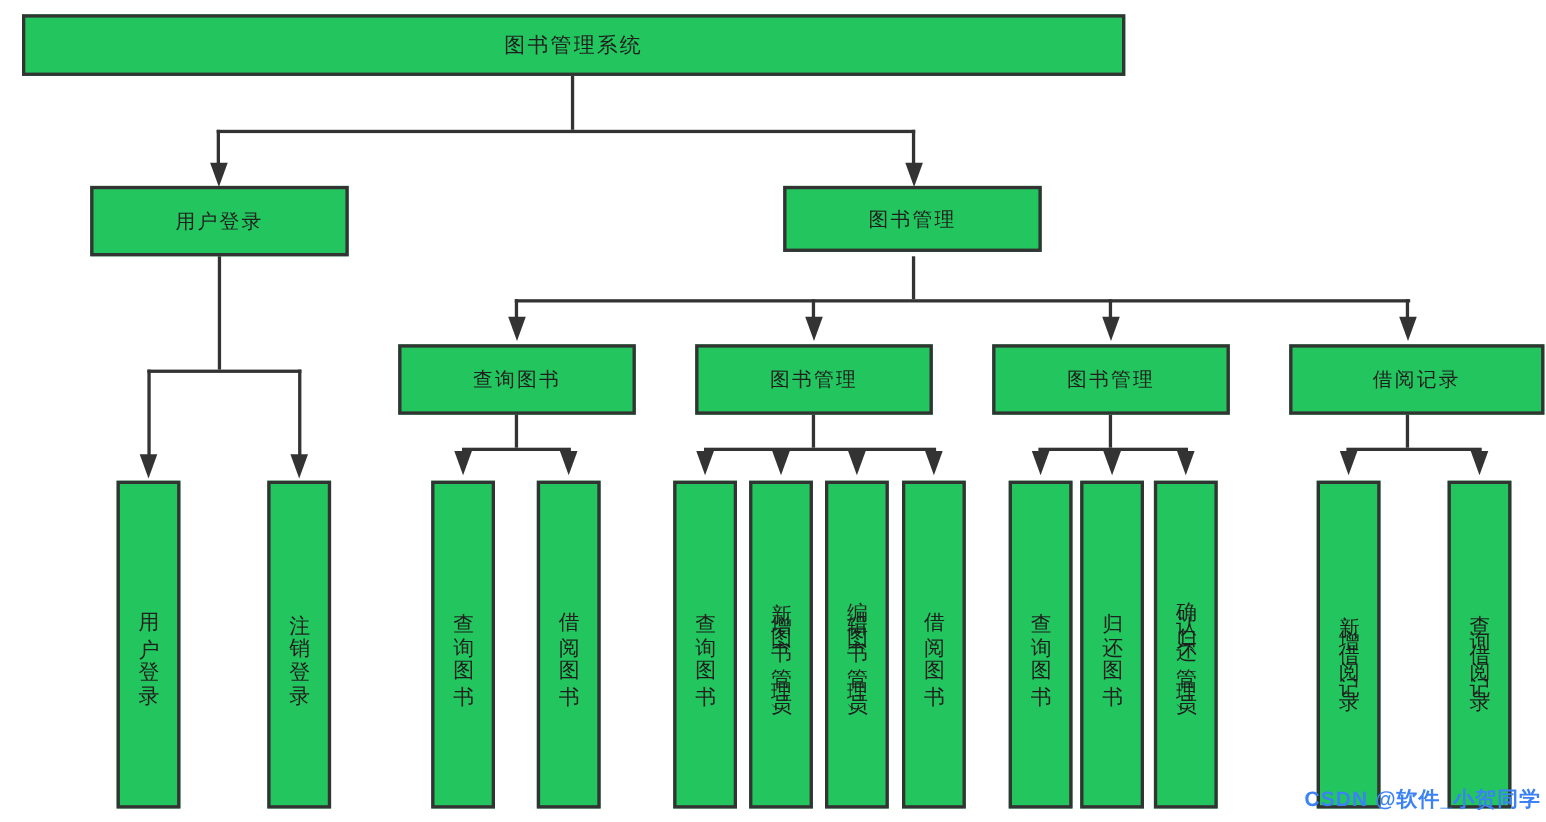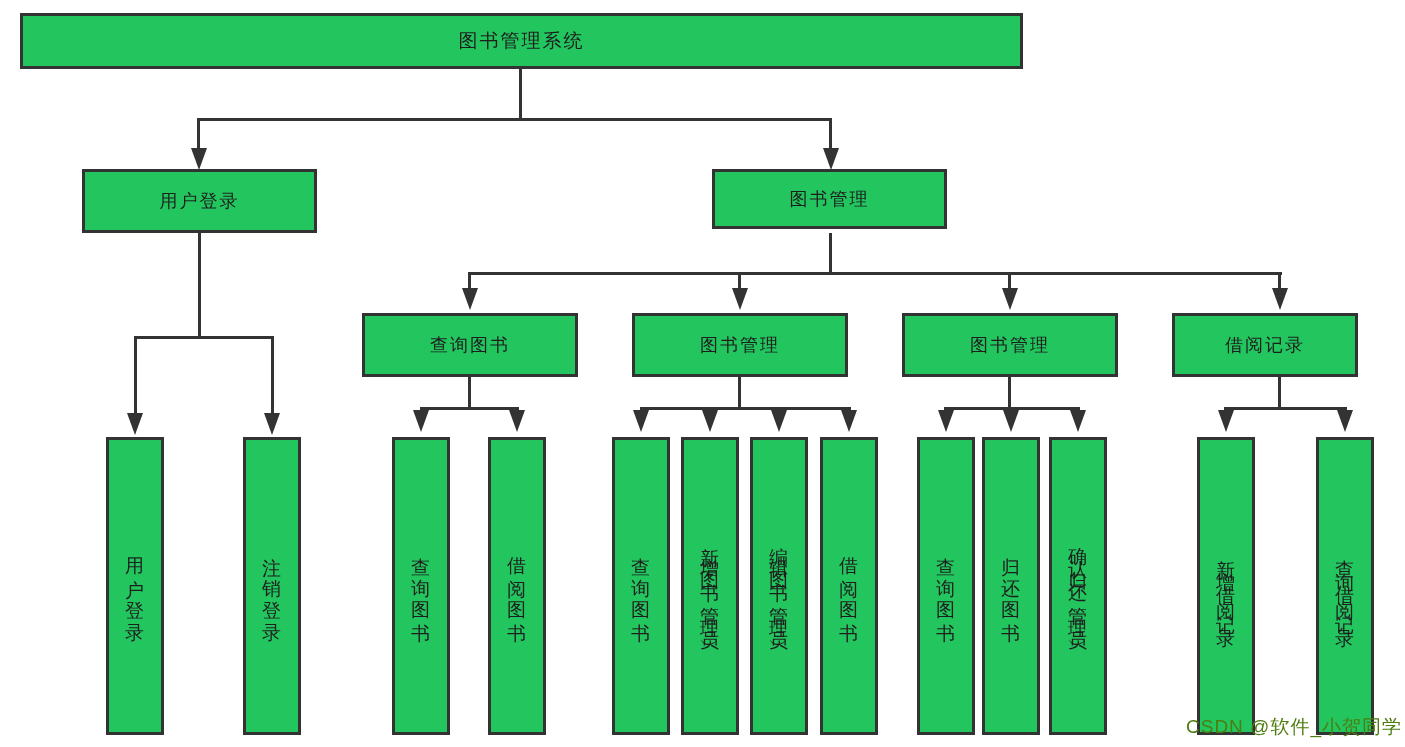--- a/index.html
+++ b/index.html
@@ -20,21 +20,21 @@
   .hl,.vl{position:absolute;background:#333333;}
   .hl{height:3px;}
   .vl{width:3px;}
   .arr{
     position:absolute;width:0;height:0;
     border-left:8px solid transparent;border-right:8px solid transparent;
     border-top:22px solid #333333;
   }
   .watermark{
     position:absolute;left:1186px;top:714px;z-index:5;
-    font-size:19px;color:#4d7c0f;white-space:nowrap;letter-spacing:1px;
+    font-size:19px;color:#3b82f6;white-space:nowrap;letter-spacing:1px;font-weight:bold;
   }
 </style>
 </head>
 <body>
 
 <div class="canvas">
 
   <div class="box hbox root" style="left:20px;top:13px;width:1003px;height:56px">
     <span>图书管理系统</span>
   </div>
@@ -73,21 +73,21 @@
 
   <div class="box hbox" style="left:362px;top:313px;width:216px;height:64px">
     <span>查询图书</span>
   </div>
   <div class="box hbox" style="left:632px;top:313px;width:216px;height:64px">
     <span>图书管理</span>
   </div>
   <div class="box hbox" style="left:902px;top:313px;width:216px;height:64px">
     <span>图书管理</span>
   </div>
-  <div class="box hbox" style="left:1172px;top:313px;width:186px;height:64px">
+  <div class="box hbox" style="left:1172px;top:313px;width:232px;height:64px">
     <span>借阅记录</span>
   </div>
 
   <div class="vl" style="left:468px;top:377px;height:30px"></div>
   <div class="hl" style="left:420px;top:407px;width:99px"></div>
   <div class="arr" style="left:413px;top:410px"></div>
   <div class="arr" style="left:509px;top:410px"></div>
 
   <div class="vl" style="left:738px;top:377px;height:30px"></div>
   <div class="hl" style="left:640px;top:407px;width:211px"></div>

